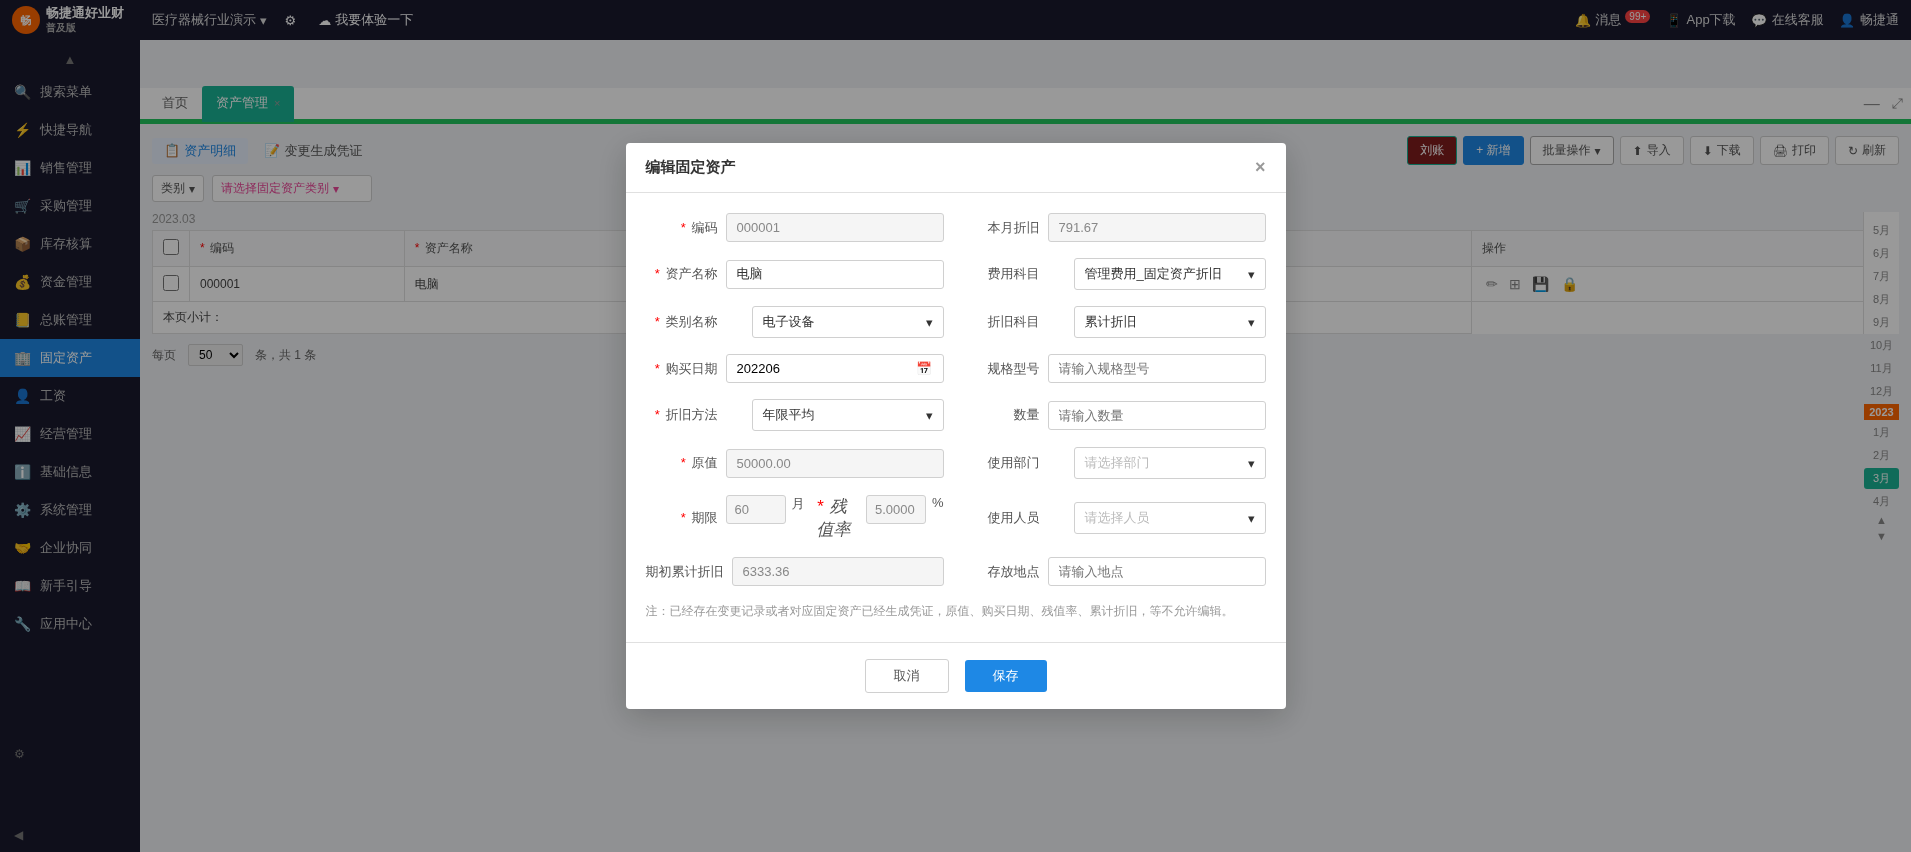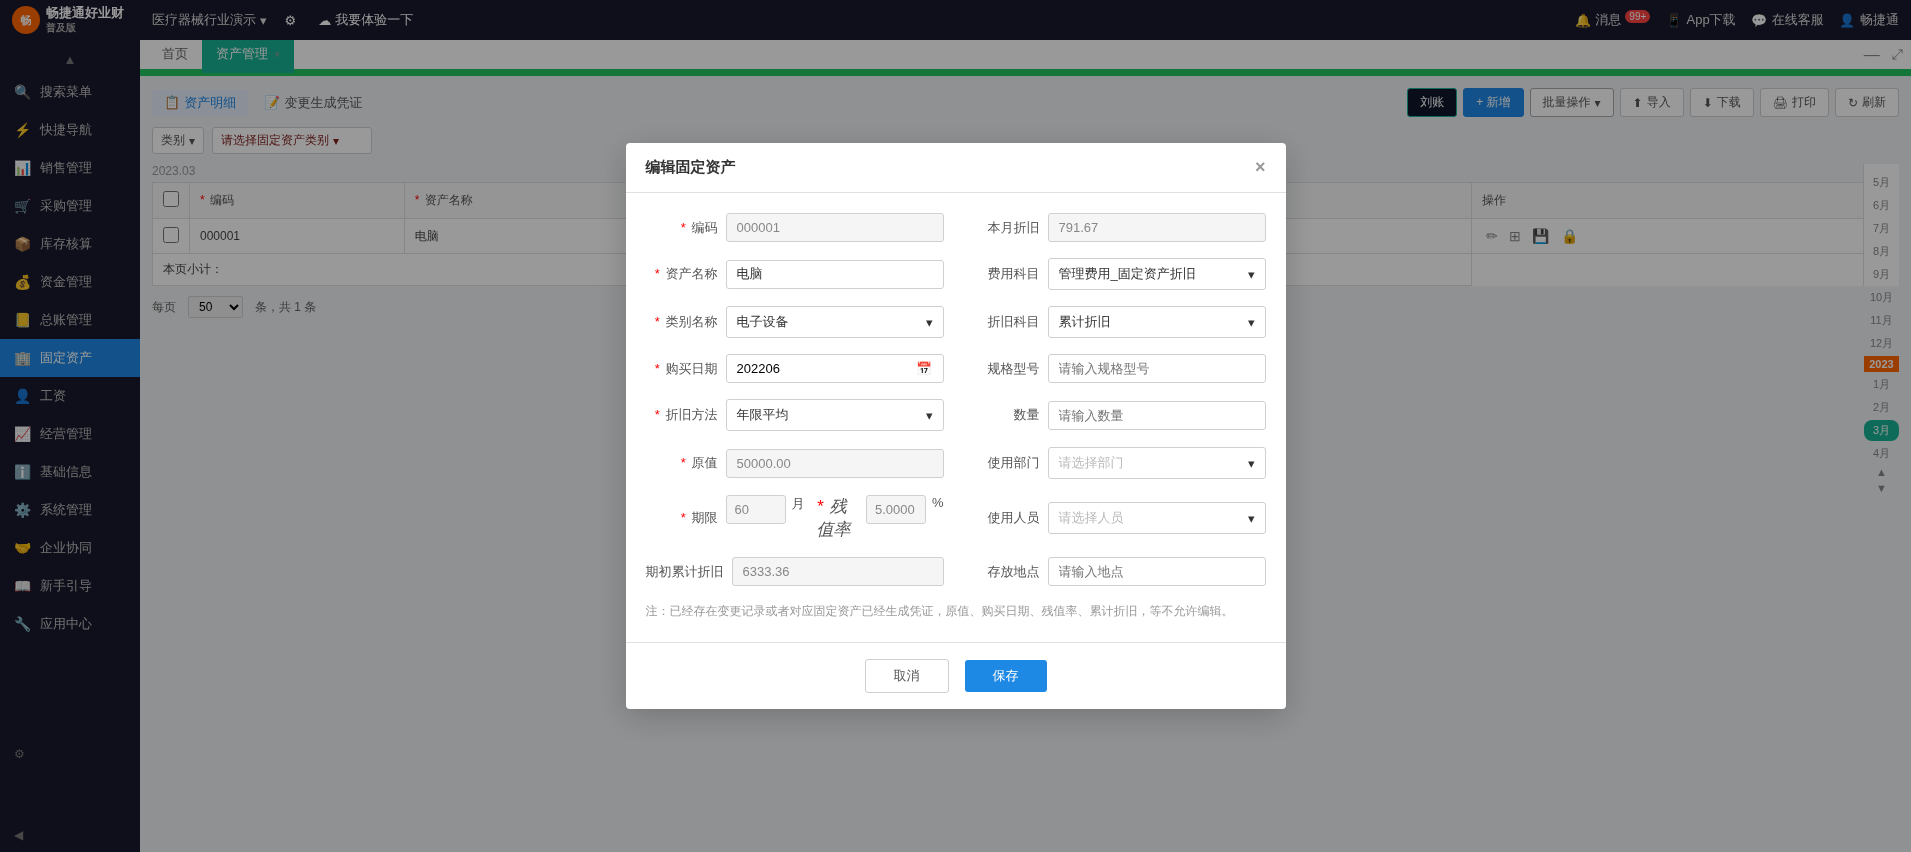--- a/index.html
+++ b/index.html
@@ -123,23 +123,24 @@
       flex-direction: column;
       overflow: hidden;
       background: #f0f2f5;
     }
 
     
     .tab-bar {
       display: flex;
       align-items: center;
       background: #fff;
-      border-bottom: 7px solid #22c55e;
+      border-bottom: 5px solid #22c55e;
       height: 36px;
       padding: 0 8px;
+      margin-top: 48px;
     }
     .tab-item {
       padding: 0 14px;
       height: 36px;
       display: flex;
       align-items: center;
       gap: 6px;
       font-size: 13px;
       color: #666;
       cursor: pointer;
@@ -182,21 +183,21 @@
       background: #fff;
       cursor: pointer;
       font-size: 12px;
       color: #555;
       display: flex;
       align-items: center;
       gap: 4px;
     }
     .toolbar-btn.primary { background: #1e88e5; color: #fff; border-color: #1e88e5; }
     .toolbar-btn.secondary { background: #fff; border-color: #aaa; }
-    .toolbar-btn.green { background: #0f172a; color: #fff; border-color: #1ab394; }
+    .toolbar-btn.green { background: #7f1d1d; color: #fff; border-color: #1ab394; }
     .toolbar-right { margin-left: auto; display: flex; gap: 6px; align-items: center; }
 
     
     .sub-tabs {
       display: flex;
       gap: 4px;
       align-items: center;
     }
     .sub-tab {
       padding: 4px 12px;
@@ -272,21 +273,21 @@
       border-left: 1px solid #e0e0e0;
       display: flex;
       flex-direction: column;
       align-items: center;
       font-size: 11px;
       color: #888;
       padding-top: 8px;
       gap: 2px;
     }
     .cal-month { padding: 3px 0; cursor: pointer; }
-    .cal-month.current { background: #1ab394; color: #fff; width: 100%; text-align: center; border-radius: 8px; }
+    .cal-month.current { background: #1ab394; color: #fff; width: 100%; text-align: center; border-radius: 3px; }
 
     
     .pagination {
       display: flex;
       align-items: center;
       gap: 12px;
       margin-top: 10px;
       font-size: 12px;
       color: #666;
     }
@@ -383,20 +384,21 @@
       border: 1px solid #d0d0d0;
       border-radius: 3px;
       padding: 6px 10px;
       font-size: 13px;
       color: #333;
       display: flex;
       align-items: center;
       justify-content: space-between;
       cursor: pointer;
       background: #fff;
+      margin-left: 26px;
     }
     .inline-group {
       display: flex;
       align-items: flex-start;
       gap: 6px;
       flex: 1;
     }
     .inline-input-sm {
       width: 60px;
       border: 1px solid #d0d0d0;
@@ -615,21 +617,21 @@
             <span>刷新</span>
           </button>
         </div>
       </div>
 
       <div class="filter-row">
         <div class="filter-select">
           <span>类别</span>
           <span>▾</span>
         </div>
-        <div class="filter-select" style="min-width: 160px; color:#7f1d1d;">
+        <div class="filter-select" style="min-width: 160px; color:#ec4899;">
           <span>请选择固定资产类别</span>
           <span>▾</span>
         </div>
       </div>
 
       <div style="display:flex; position:relative;">
         <div style="flex:1; overflow-x:auto;">
 
           <div style="text-align:left; font-size:12px; color:#999; margin-bottom:4px; padding-right:40px;">
             <span>2023.03</span>

